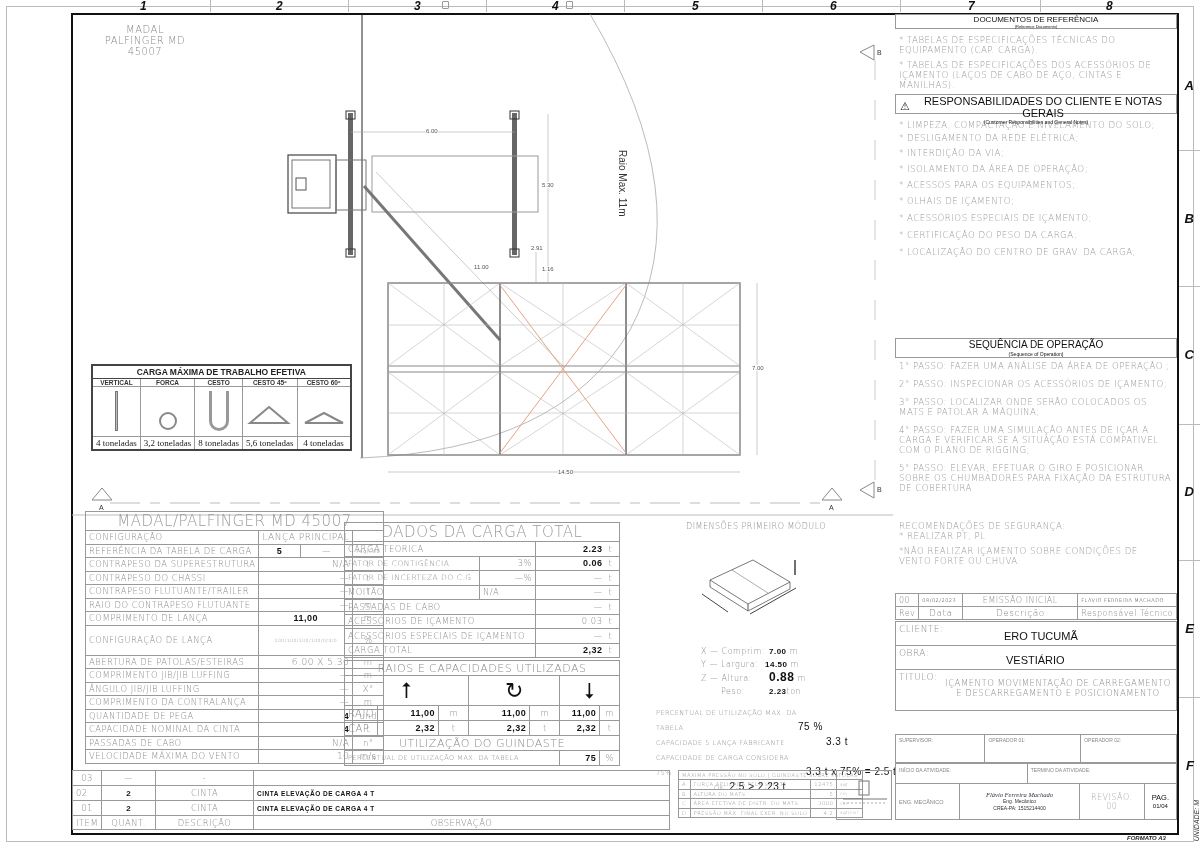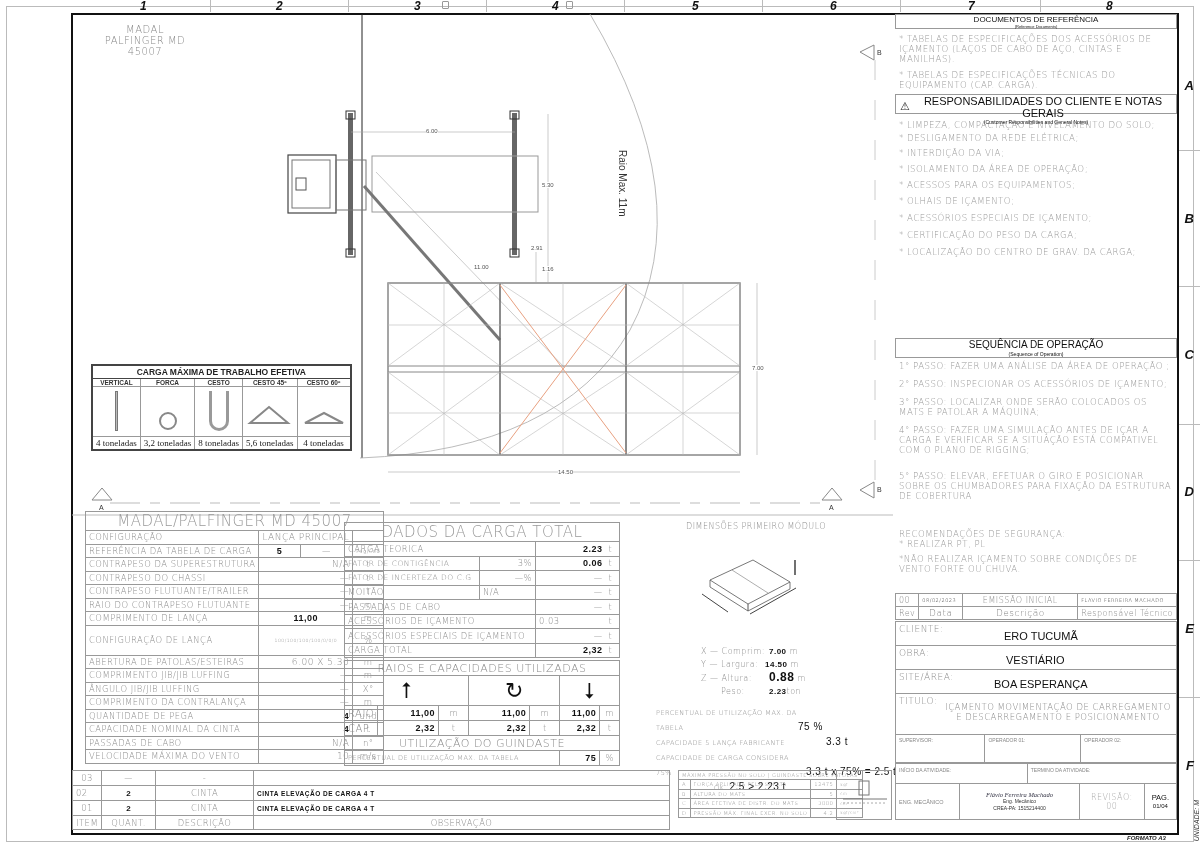--- a/index.html
+++ b/index.html
@@ -305,21 +305,21 @@
         <td class="" style="text-align:right;border-right:none;width:70px;">—</td>
         <td style="border-left:none;width:14px">t</td>
       </tr>
       <tr style="height:14.5px">
         <td colspan="2">PASSADAS DE CABO</td>
         <td class="" style="text-align:right;border-right:none;width:70px;">—</td>
         <td style="border-left:none;width:14px">t</td>
       </tr>
       <tr style="height:14.5px">
         <td colspan="2">ACESSÓRIOS DE IÇAMENTO</td>
-        <td class="" style="border-right:none;width:70px;">0.03</td>
+        <td class="" style="text-align:right;border-right:none;width:70px;">0.03</td>
         <td style="border-left:none;width:14px">t</td>
       </tr>
       <tr style="height:14.5px">
         <td colspan="2">ACESSÓRIOS ESPECIAIS DE IÇAMENTO</td>
         <td class="" style="text-align:right;border-right:none;width:70px;">—</td>
         <td style="border-left:none;width:14px">t</td>
       </tr>
       <tr style="height:14.5px">
         <td colspan="2">CARGA TOTAL</td>
         <td class="bold" style="text-align:right;border-right:none;width:70px;font-size:9px">2,32</td>
@@ -460,22 +460,22 @@
       <rect x="22" y="10" width="10" height="14" fill="none" stroke="#777"></rect>
       <line x1="6" y1="32" x2="50" y2="32" stroke="#aaa" stroke-dasharray="2,2"></line>
     </svg>
 </div>
 
 <div class="abs rp" style="top:14px">
   <div class="hdr" style="font-size:8px;height:15px;line-height:8px;padding-top:1px">
     <div>DOCUMENTOS DE REFERÊNCIA</div>
     <div style="font-size:4px;line-height:5px">(Reference Documents)</div>
   </div>
+  <div class="note cad" style="margin-top:6px">* TABELAS DE ESPECIFICAÇÕES TÉCNICAS DO EQUIPAMENTO (CAP. CARGA).</div>
   <div class="note cad" style="margin-top:5px">* TABELAS DE ESPECIFICAÇÕES DOS ACESSÓRIOS DE IÇAMENTO (LAÇOS DE CABO DE AÇO, CINTAS E MANILHAS).</div>
-  <div class="note cad" style="margin-top:6px">* TABELAS DE ESPECIFICAÇÕES TÉCNICAS DO EQUIPAMENTO (CAP. CARGA).</div>
   <div class="hdr" style="margin-top:4px;height:20px;position:relative">
     <span style="position:absolute;left:4px;top:5px;font-size:11px;color:#222">⚠</span>
     <div style="font-size:11px;line-height:12px;padding-left:14px">RESPONSABILIDADES DO CLIENTE E NOTAS GERAIS</div>
     <div style="font-size:5px;line-height:6px">(Customer Responsibilities and General Notes)</div>
   </div>
   <div id="resp-list" style="margin-top:6px">
       <div class="note cad" style="margin-top:0px">* LIMPEZA, COMPACTAÇÃO E NIVELAMENTO DO SOLO;</div>
       <div class="note cad" style="margin-top:3px">* DESLIGAMENTO DA REDE ELÉTRICA;</div>
       <div class="note cad" style="margin-top:5px">* INTERDIÇÃO DA VIA;</div>
       <div class="note cad" style="margin-top:6px">* ISOLAMENTO DA ÁREA DE OPERAÇÃO;</div>
@@ -490,21 +490,21 @@
 <div class="abs rp" style="top:338px">
   <div class="hdr" style="height:20px">
     <div style="font-size:10px;line-height:12px">SEQUÊNCIA DE OPERAÇÃO</div>
     <div style="font-size:5px;line-height:6px">(Sequence of Operation)</div>
   </div>
   <div id="seq-list" style="margin-top:3px">
       <div class="note cad" style="margin-top:0px">1° PASSO: FAZER UMA ANÁLISE DA ÁREA DE OPERAÇÃO ;</div>
       <div class="note cad" style="margin-top:8px">2° PASSO: INSPECIONAR OS ACESSÓRIOS DE IÇAMENTO;</div>
       <div class="note cad" style="margin-top:8px">3° PASSO: LOCALIZAR ONDE SERÃO COLOCADOS OS MATS E PATOLAR A MÁQUINA;</div>
       <div class="note cad" style="margin-top:8px">4° PASSO: FAZER UMA SIMULAÇÃO ANTES DE IÇAR A CARGA E VERIFICAR SE A SITUAÇÃO ESTÁ COMPATIVEL COM O PLANO DE RIGGING;</div>
-      <div class="note cad" style="margin-top:16px">5° PASSO: ELEVAR, EFETUAR O GIRO E POSICIONAR SOBRE OS CHUMBADORES PARA FIXAÇÃO DA ESTRUTURA DE COBERTURA</div>
+      <div class="note cad" style="margin-top:8px">5° PASSO: ELEVAR, EFETUAR O GIRO E POSICIONAR SOBRE OS CHUMBADORES PARA FIXAÇÃO DA ESTRUTURA DE COBERTURA</div>
     </div>
   <div class="note cad" style="margin-top:28px">RECOMENDAÇÕES DE SEGURANÇA:</div>
   <div class="note cad">* REALIZAR PT,  PL</div>
   <div class="note cad" style="margin-top:5px">*NÃO REALIZAR IÇAMENTO SOBRE CONDIÇÕES DE VENTO FORTE OU CHUVA.</div>
 </div>
 
 <table class="abs ttl cad" style="left:895px;top:593px;width:282px">
   <tbody>
       <tr style="font-size:6px">
         <td style="width:14px">00</td>
@@ -521,24 +521,20 @@
 </tbody>
   </table>
 <div class="abs" style="left:895px;top:621px;width:282px;border:1px solid #999">
   <div style="height:24px;border-bottom:1px solid #999;position:relative">
       <span class="cad abs" style="left:3px;top:2px;font-size:9px">CLIENTE:</span>
       <span class="abs" style="left:108px;top:8px;font-size:11px;color:#111">ERO TUCUMÃ</span>
     </div>
   <div style="height:24px;border-bottom:1px solid #999;position:relative">
       <span class="cad abs" style="left:3px;top:2px;font-size:9px">OBRA:</span>
       <span class="abs" style="left:110px;top:8px;font-size:11px;color:#111">VESTIÁRIO</span>
-    </div>
-  <div style="height:24px;border-bottom:1px solid #999;position:relative">
-      <span class="cad abs" style="left:3px;top:2px;font-size:9px">SITE/ÁREA:</span>
-      <span class="abs" style="left:98px;top:8px;font-size:11px;color:#111">BOA ESPERANÇA</span>
     </div>
   <div style="height:40px;position:relative">
       <span class="cad abs" style="left:3px;top:2px;font-size:9px">TITULO:</span>
       <div class="cad abs" style="left:48px;top:8px;width:228px;text-align:center;font-size:8.5px;line-height:10px">IÇAMENTO MOVIMENTAÇÃO DE CARREGAMENTO E DESCARREGAMENTO E POSICIONAMENTO</div>
     </div>
 </div>
 <table class="abs ttl" style="left:895px;top:734px;width:282px;font-size:5px">
   <tbody>
       <tr style="height:28px;vertical-align:top">
         <td style="font-size:5px;padding-top:2px">SUPERVISOR:</td>

